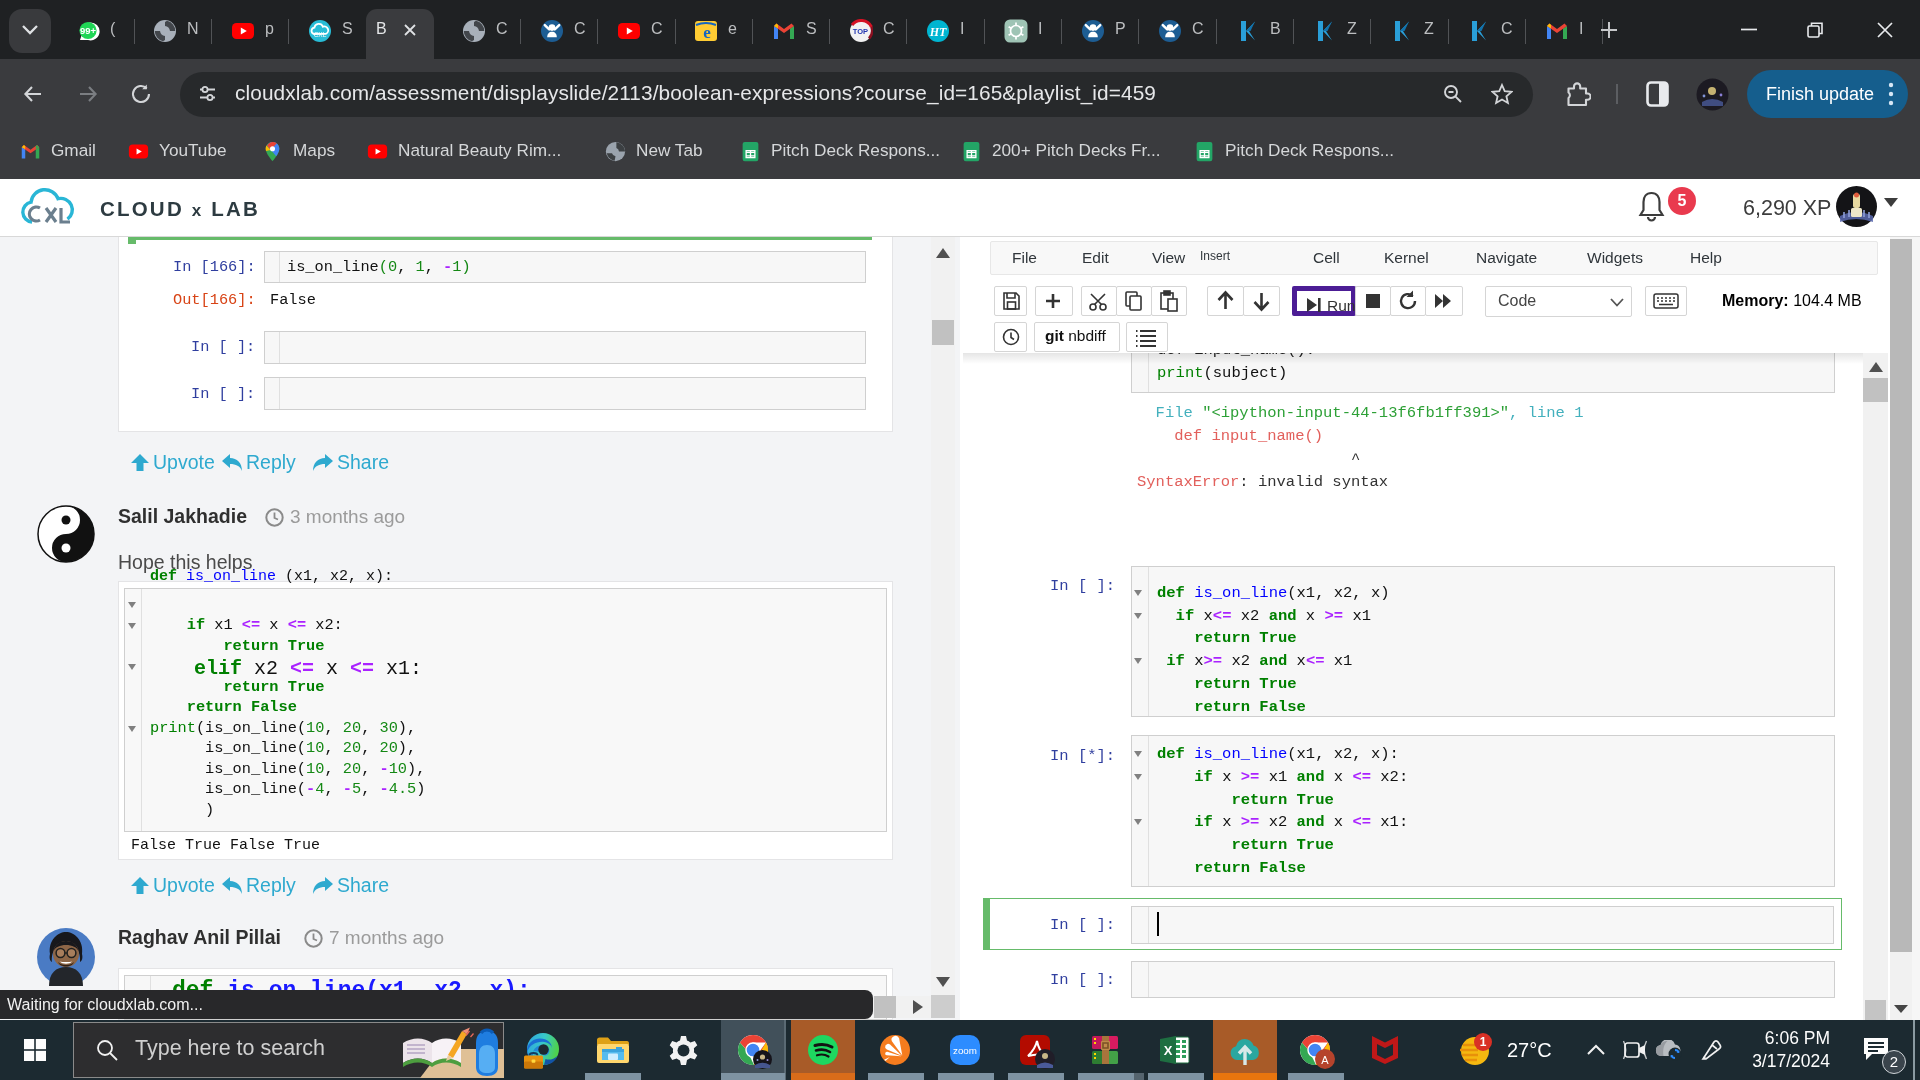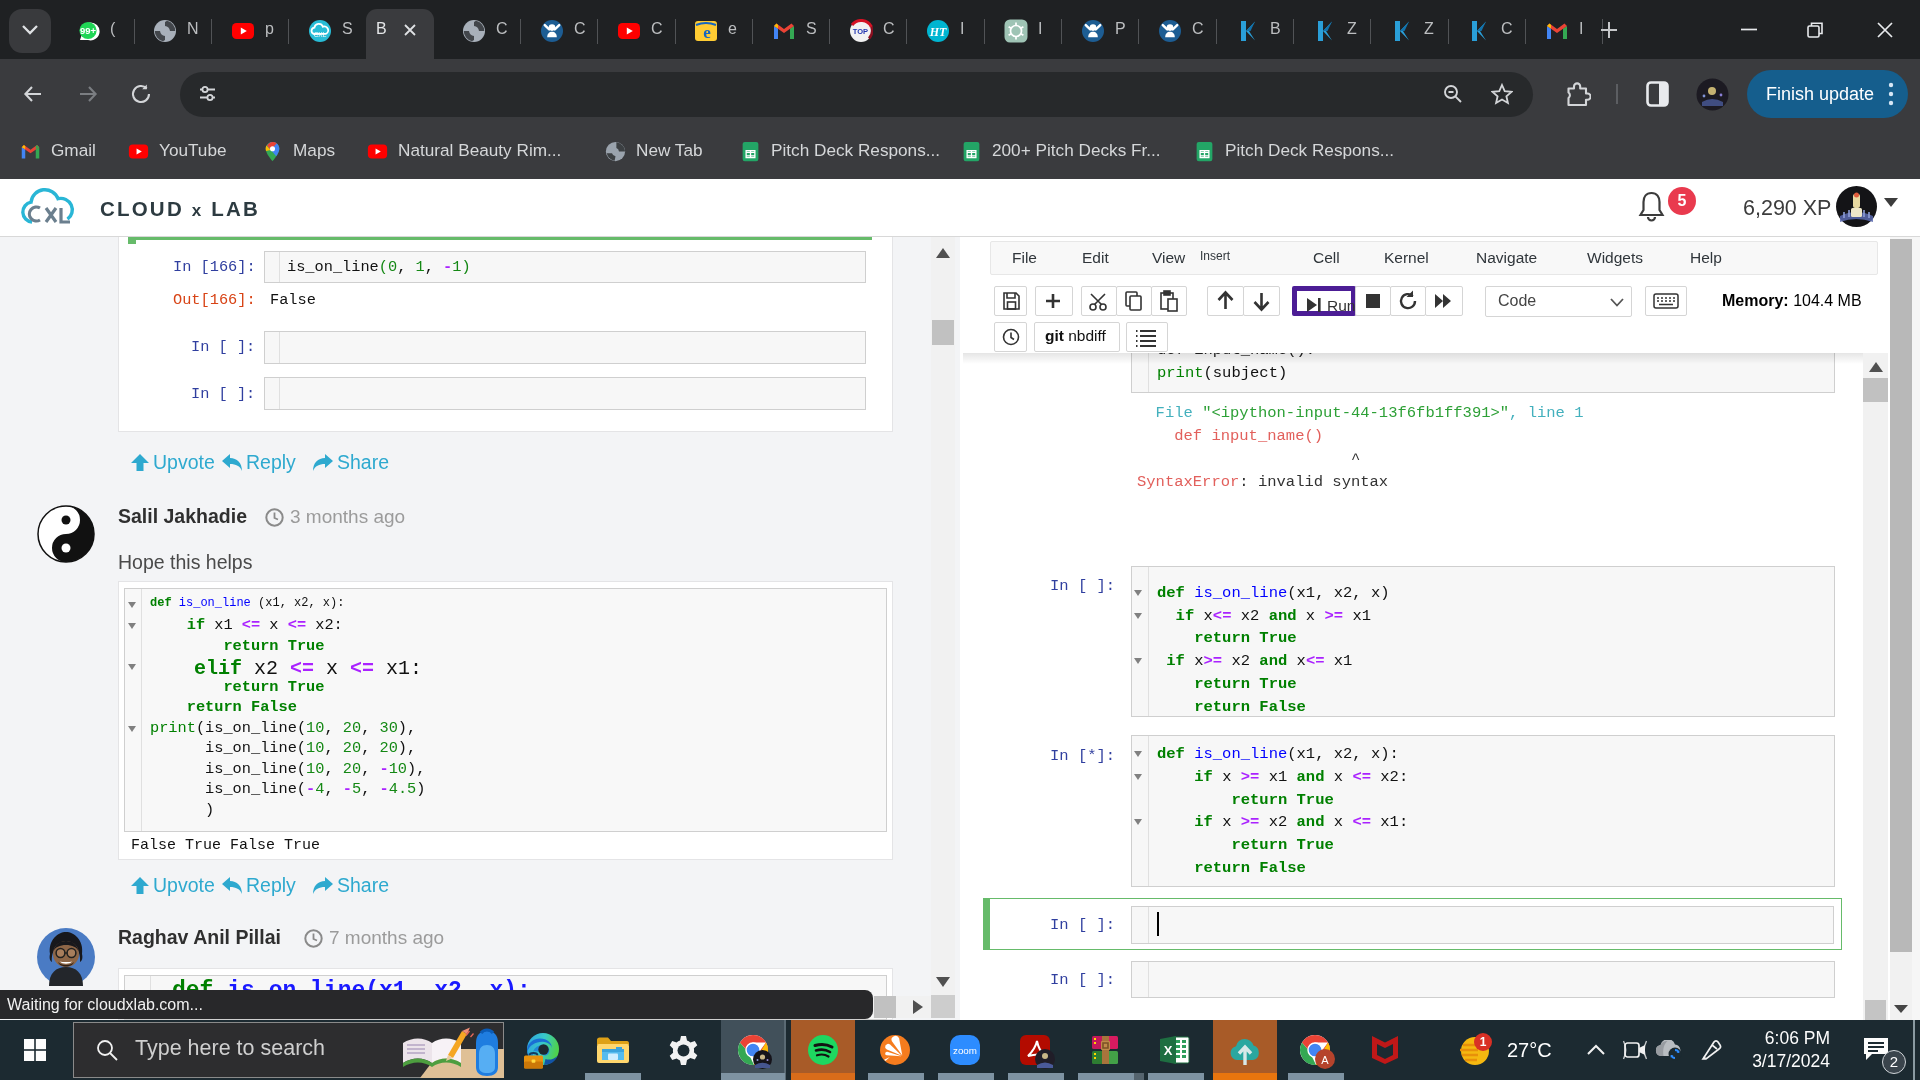--- a/index.html
+++ b/index.html
@@ -212,20 +212,21 @@
       <path d="M16.8 1.5 L16.8 6.2 L12.2 6.2" fill="#d3d5d8"></path>
     </svg>
 <div id="urlpill"></div>
 <svg class="abs" style="left:198px;top:84px" width="19" height="19" viewBox="0 0 19 19">
       <g stroke="#d3d5d8" stroke-width="1.8" fill="none">
         <path d="M2 5.5 L17 5.5 M2 13.5 L17 13.5"></path>
         <circle cx="7" cy="5.5" r="2.6" fill="#27292b"></circle>
         <circle cx="12" cy="13.5" r="2.6" fill="#27292b"></circle>
       </g>
     </svg>
+<div id="urltext">cloudxlab.com/assessment/displayslide/2113/boolean-expressions?course_id=165&amp;playlist_id=459</div>
 <svg class="abs" style="left:1442px;top:83px" width="22" height="22" viewBox="0 0 22 22">
       <g stroke="#d3d5d8" stroke-width="1.9" fill="none">
         <circle cx="9" cy="9" r="6"></circle>
         <path d="M13.6 13.6 L19 19 M6.5 9 L11.5 9"></path>
       </g>
     </svg>
 <svg class="abs" style="left:1491px;top:83px" width="22" height="22" viewBox="0 0 22 22">
       <path d="M11 2 L13.7 8.2 L20.5 8.8 L15.4 13.3 L16.9 20 L11 16.5 L5.1 20 L6.6 13.3 L1.5 8.8 L8.3 8.2 Z" stroke="#d3d5d8" stroke-width="1.8" fill="none"></path>
     </svg>
 <svg class="abs" style="left:1566px;top:80px" width="25" height="27" viewBox="0 0 25 27">
@@ -370,21 +371,21 @@
 <div class="abs" style="left:290px;top:506px;font-size:19px;color:#9b9b9b">3 months ago</div>
 <div class="abs" style="left:118px;top:551px;font-size:19.5px;color:#4a4a4a">Hope this helps</div>
 <div class="card" style="top:581px;height:279px"></div>
 <div class="cellbox" style="left:124px;top:588px;width:763px;height:244px;background:#f8f8f8">
       <div class="gutter" style="width:17px;background:#f8f8f8"></div>
     </div>
 <div class="fold" style="left:128px;top:602px"></div>
 <div class="fold" style="left:128px;top:623px"></div>
 <div class="fold" style="left:128px;top:664px"></div>
 <div class="fold" style="left:128px;top:726px"></div>
-<div class="abs mono" style="left:150px;top:596.0px;font-size:12px;white-space:pre"><span class="k">def</span><span class="n"> </span><span class="d">is_on_line</span><span class="n"> (x1, x2, x):</span></div>
+<div class="abs mono" style="left:150px;top:568px;font-size:15px;white-space:pre"><span class="k">def</span><span class="n"> </span><span class="d">is_on_line</span><span class="n"> (x1, x2, x):</span></div>
 <div class="abs mono" style="left:150px;top:616.45px;font-size:15.3px;white-space:pre"><span class="n">    </span><span class="k">if</span><span class="n"> x1 </span><span class="o">&lt;=</span><span class="n"> x </span><span class="o">&lt;=</span><span class="n"> x2:</span></div>
 <div class="abs mono" style="left:150px;top:636.9px;font-size:15.3px;white-space:pre"><span class="n">        </span><span class="k">return</span><span class="n"> </span><span class="k">True</span></div>
 <div class="abs mono" style="left:146px;top:657.35px;font-size:20px;white-space:pre"><span class="n">    </span><span class="k">elif</span><span class="n"> x2 </span><span class="o">&lt;=</span><span class="n"> x </span><span class="o">&lt;=</span><span class="n"> x1:</span></div>
 <div class="abs mono" style="left:150px;top:677.8px;font-size:15.3px;white-space:pre"><span class="n">        </span><span class="k">return</span><span class="n"> </span><span class="k">True</span></div>
 <div class="abs mono" style="left:150px;top:698.25px;font-size:15.3px;white-space:pre"><span class="n">    </span><span class="k">return</span><span class="n"> </span><span class="k">False</span></div>
 <div class="abs mono" style="left:150px;top:718.7px;font-size:15.3px;white-space:pre"><span class="bi">print</span><span class="n">(is_on_line(</span><span class="num">10</span><span class="n">, </span><span class="num">20</span><span class="n">, </span><span class="num">30</span><span class="n">),</span></div>
 <div class="abs mono" style="left:150px;top:739.15px;font-size:15.3px;white-space:pre"><span class="n">      is_on_line(</span><span class="num">10</span><span class="n">, </span><span class="num">20</span><span class="n">, </span><span class="num">20</span><span class="n">),</span></div>
 <div class="abs mono" style="left:150px;top:759.6px;font-size:15.3px;white-space:pre"><span class="n">      is_on_line(</span><span class="num">10</span><span class="n">, </span><span class="num">20</span><span class="n">, </span><span class="o">-</span><span class="num">10</span><span class="n">),</span></div>
 <div class="abs mono" style="left:150px;top:780.05px;font-size:15.3px;white-space:pre"><span class="n">      is_on_line(</span><span class="o">-</span><span class="num">4</span><span class="n">, </span><span class="o">-</span><span class="num">5</span><span class="n">, </span><span class="o">-</span><span class="num">4.5</span><span class="n">)</span></div>
 <div class="abs mono" style="left:150px;top:800.5px;font-size:15.3px;white-space:pre"><span class="n">      )</span></div>

